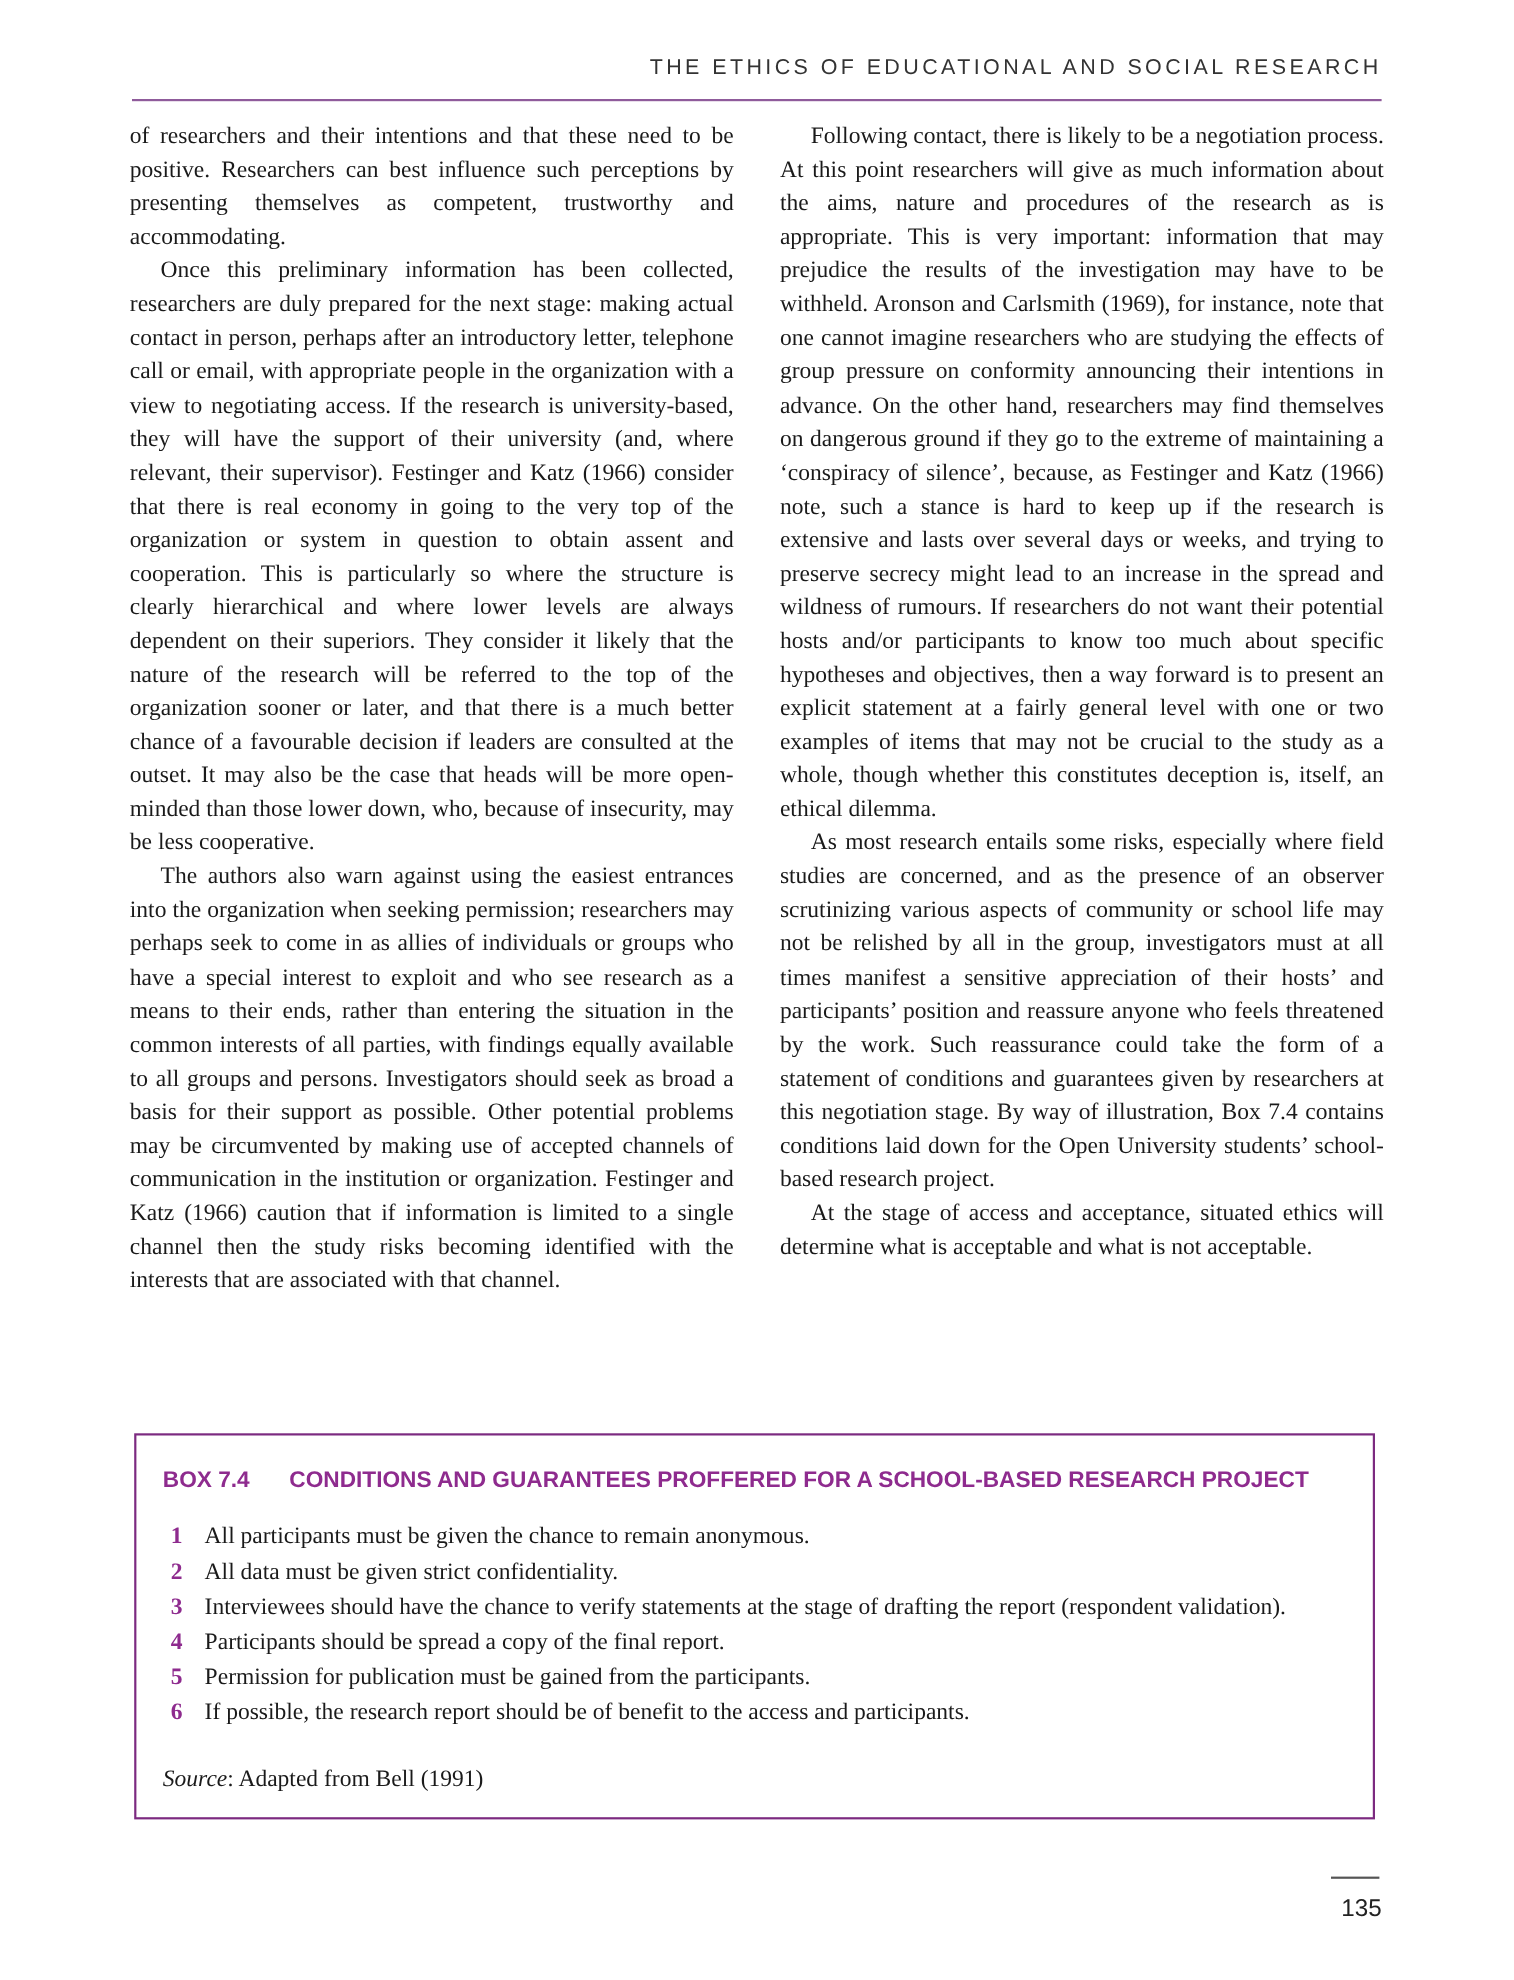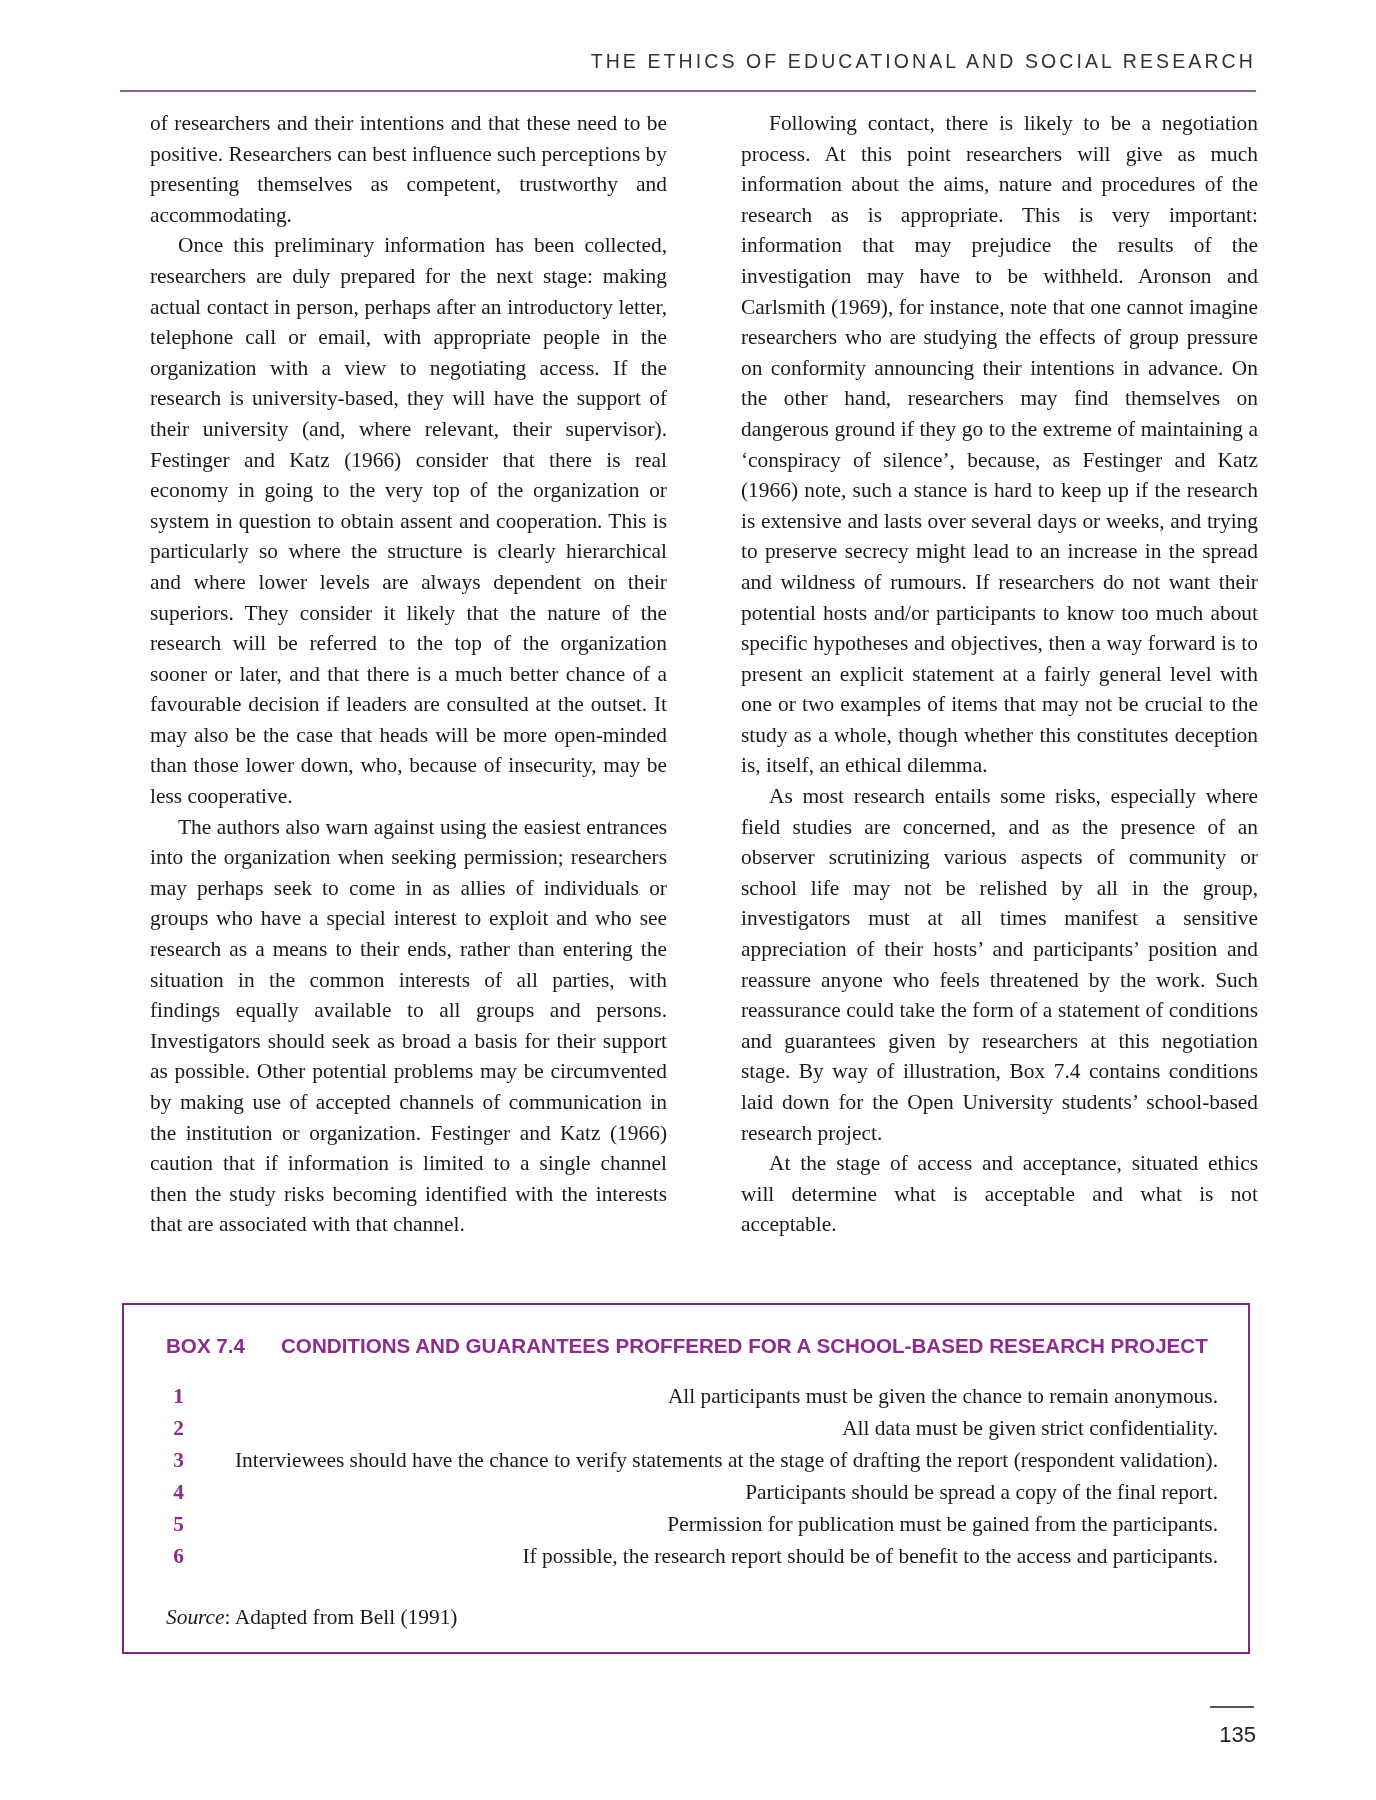--- a/index.html
+++ b/index.html
@@ -49,21 +49,20 @@
   .columns {
     position: absolute;
     left: 118px;
     top: 108px;
     width: 1140px;
     display: flex;
     gap: 42px;
   }
   .col {
     width: 549px;
-    margin-left: 32px;
   }
   .col p {
     margin: 0;
     font-size: 21.4px;
     line-height: 30.6px;
     text-align: justify;
     text-justify: inter-word;
     hyphens: none;
   }
   .col p.indent {
@@ -71,21 +70,21 @@
   }
 
   
   .box {
     position: absolute;
     left: 122px;
     top: 1303px;
     width: 1128px;
     box-sizing: border-box;
     border: 2px solid #7c2a80;
-    padding: 26px 30px 20px 42px;
+    padding: 26px 30px 20px 24px;
   }
   .box-title {
     font-family: "Liberation Sans", "DejaVu Sans", sans-serif;
     font-weight: bold;
     color: #8e2b8e;
     font-size: 20.6px;
     line-height: 30px;
     display: flex;
     align-items: flex-start;
   }
@@ -114,21 +113,21 @@
     flex: 0 0 38px;
     width: 38px;
     color: #8e2b8e;
     font-weight: bold;
     text-align: right;
     padding-right: 20px;
     box-sizing: border-box;
   }
   .box-list .txt {
     flex: 1 1 auto;
-    text-align: right;
+    text-align: left;
   }
 
   .box-source {
     margin-top: 30px;
     font-size: 21.4px;
     line-height: 30px;
     padding-right: 4px;
   }
   .box-source .src-label {
     font-style: italic;

